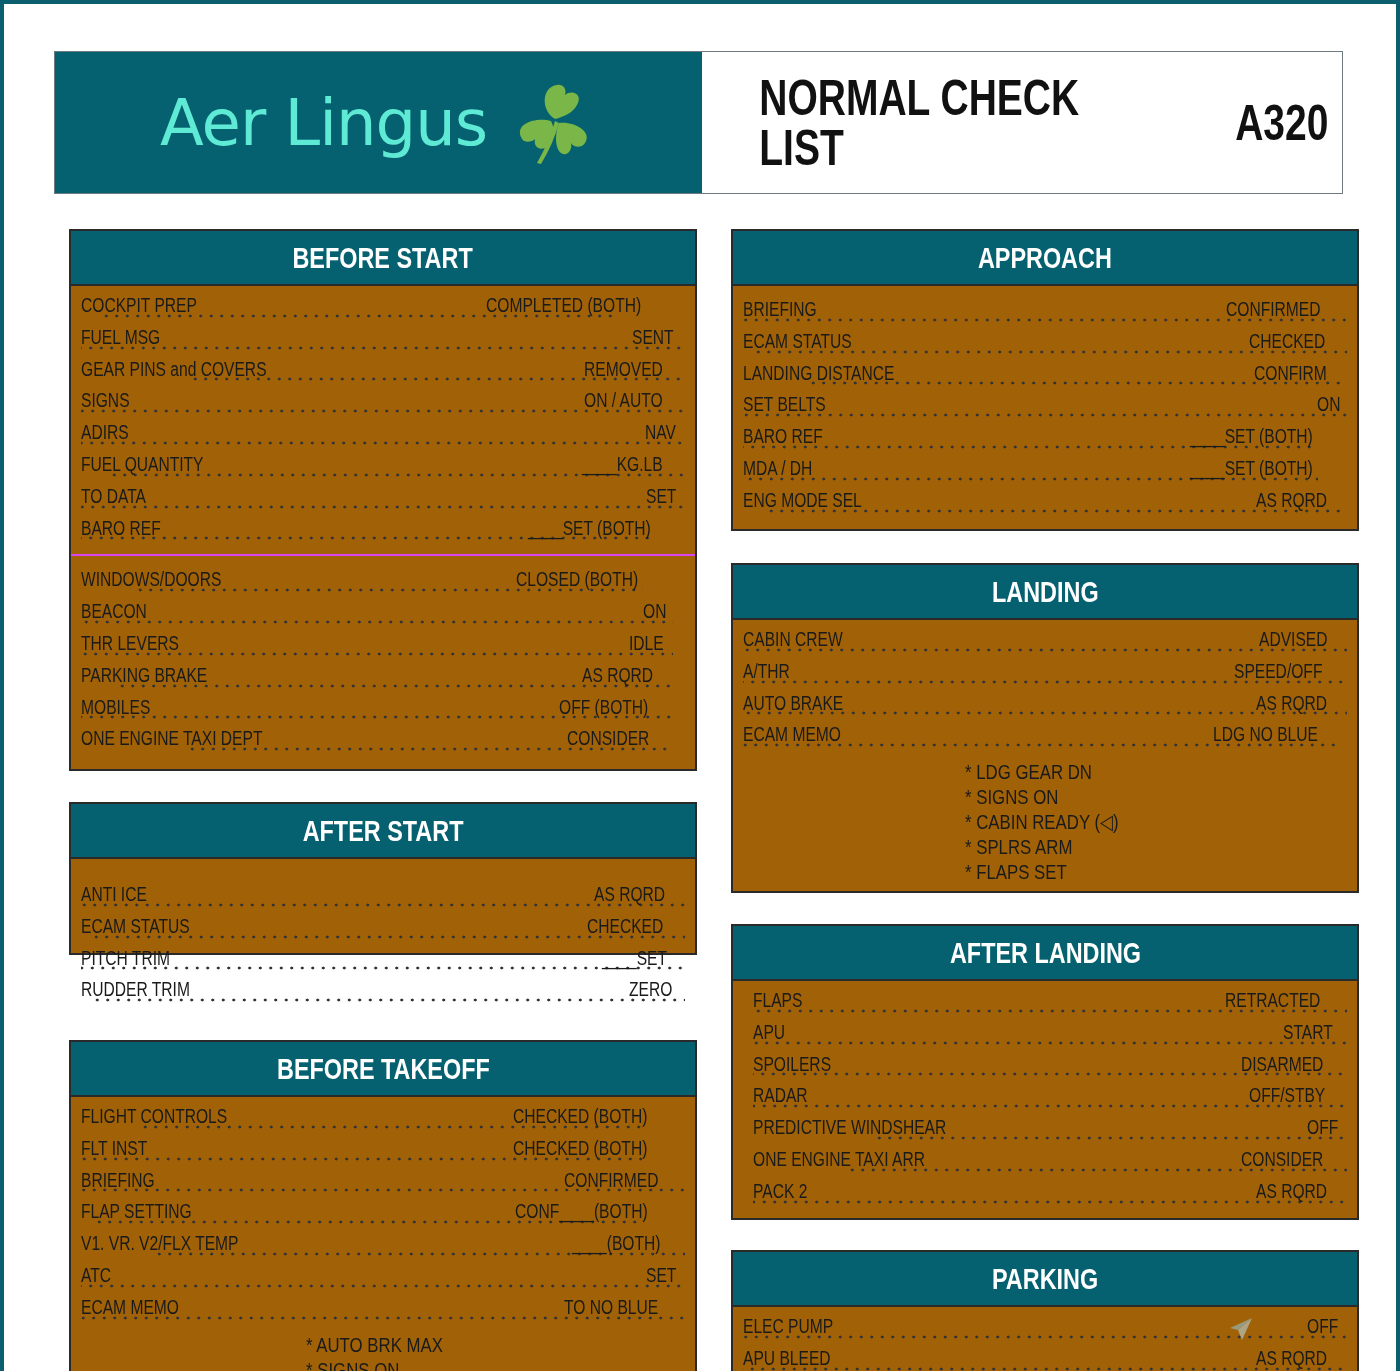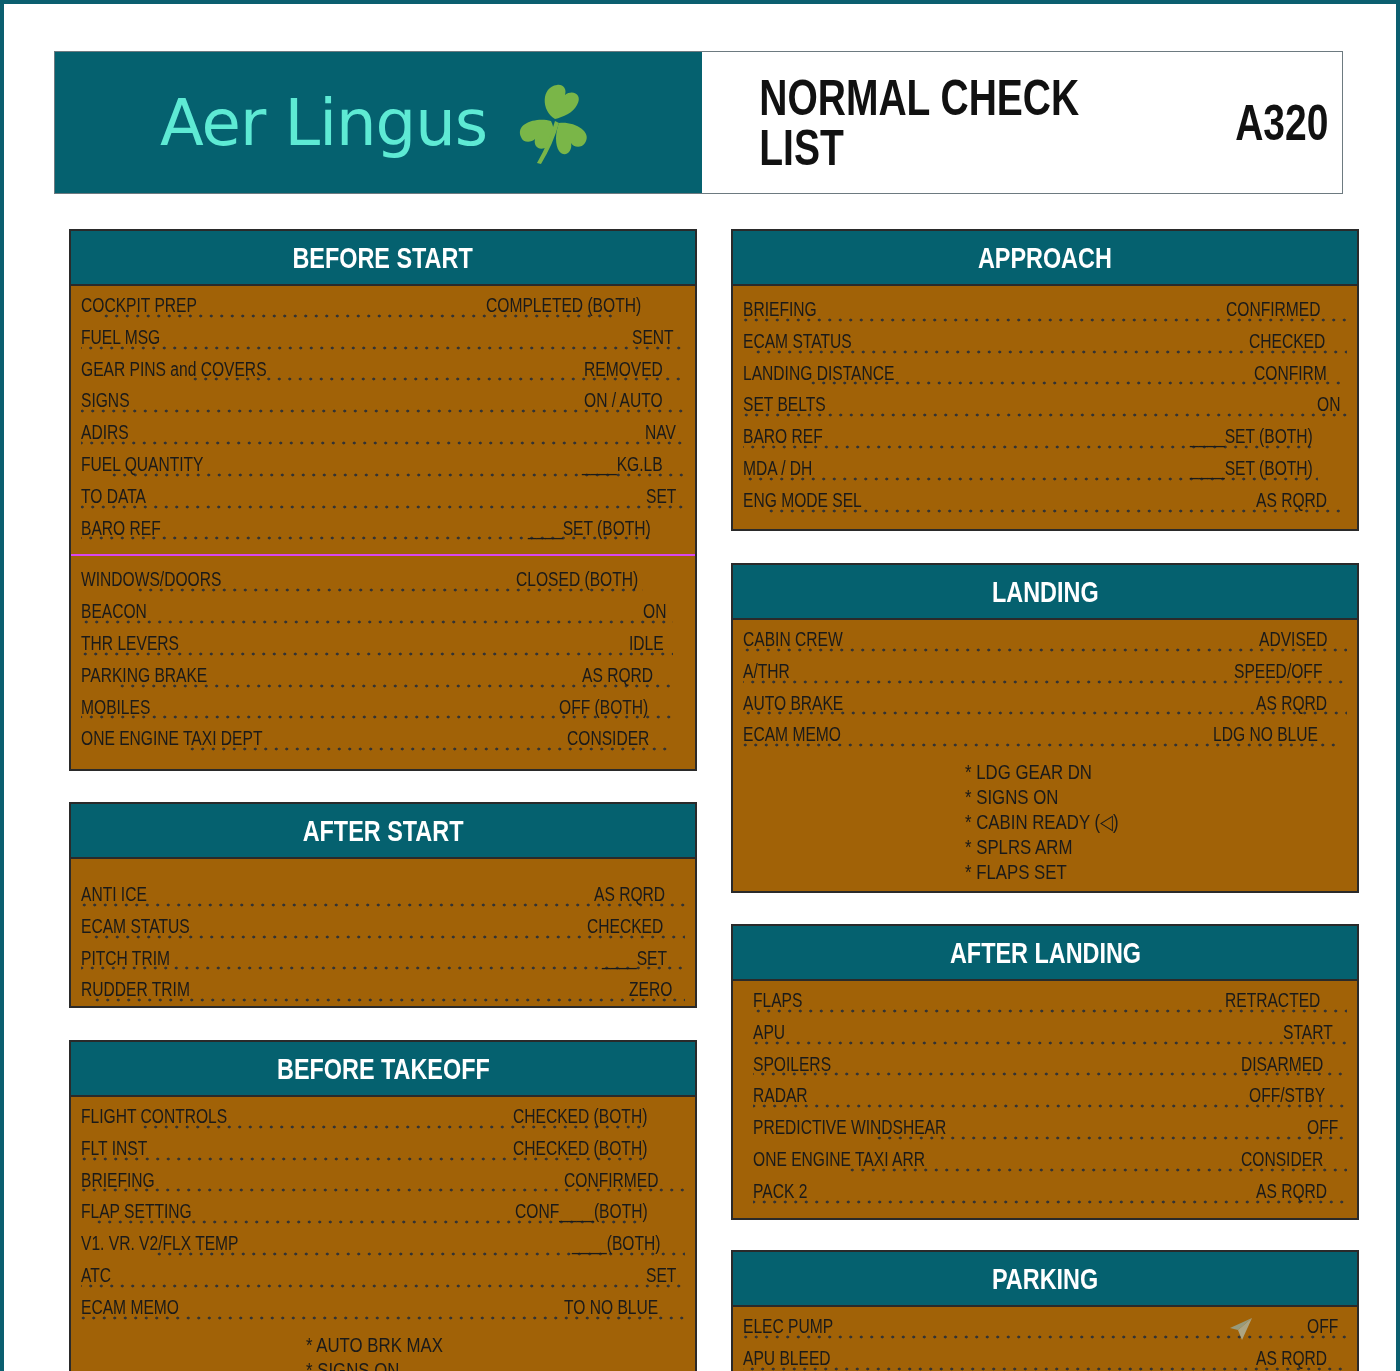--- a/index.html
+++ b/index.html
@@ -166,21 +166,21 @@
         </div>
       <div class="row">
           <span class="lbl">ONE ENGINE TAXI DEPT</span>
           <span class="fill"></span>
           <span class="val">CONSIDER</span>
         </div>
     </div>
   </div>
 </div>
 
-<div class="card" style="left:56px; top:802px; width:628px; height:206px;">
+<div class="card" style="left:56px; top:802px; width:628px; height:153px;">
   <div class="card-head">
       <span>AFTER START</span>
     </div>
   <div class="card-body" style="padding-top:24px;">
     <div class="row">
         <span class="lbl">ANTI ICE</span>
         <span class="fill"></span>
         <span class="val">AS RQRD</span>
       </div>
     <div class="row">

